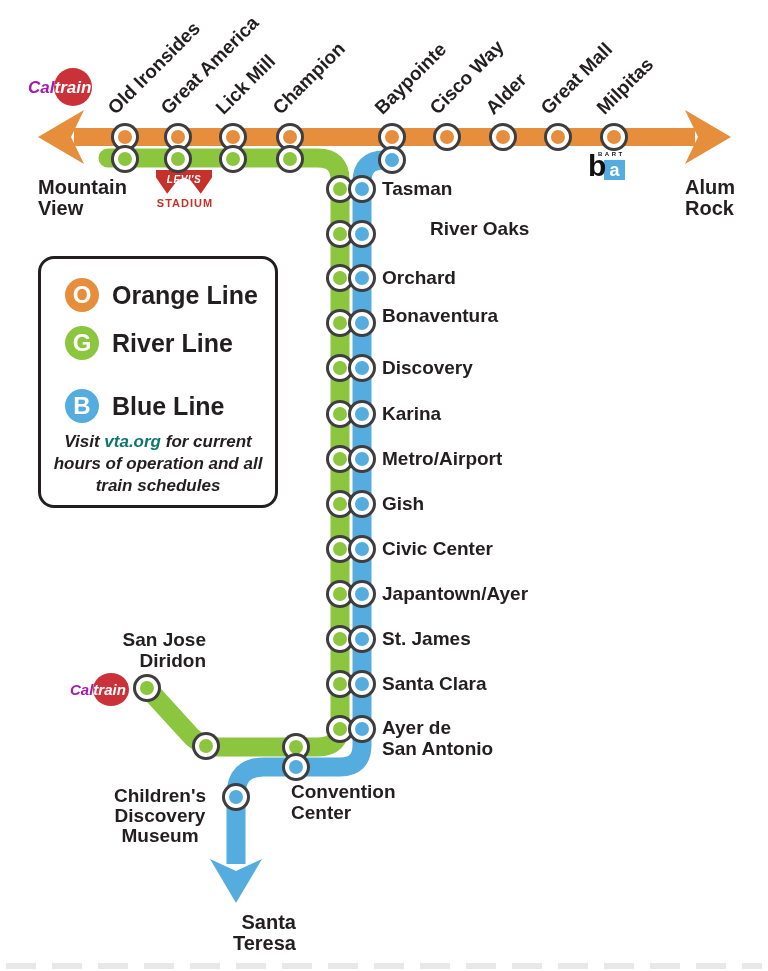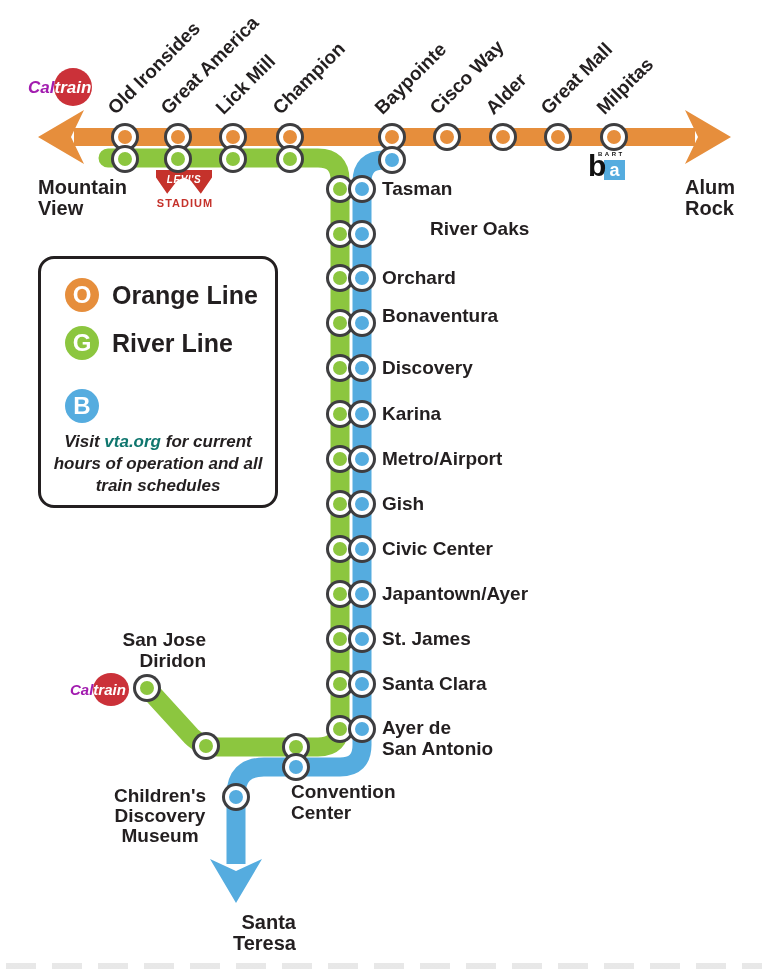--- a/index.html
+++ b/index.html
@@ -104,20 +104,21 @@
     <div class="lrow" style="top:19px;">
       <div class="badge b-orange">O</div>
       <div class="llabel">Orange Line</div>
     </div>
     <div class="lrow" style="top:67px;">
       <div class="badge b-green">G</div>
       <div class="llabel">River Line</div>
     </div>
     <div class="lrow" style="top:130px;">
       <div class="badge b-blue">B</div>
+      <div class="llabel">Blue Line</div>
     </div>
     <div class="lfoot"><span>Visit </span><a class="vta">vta.org</a><span> for current hours of operation and all train schedules</span></div>
   </div>
 
   <div class="caltrain ct-top" style="left:26px;top:66px;width:80px;height:42px;">
     <div class="ct-circle"></div>
     <div class="ct-text"><span class="ct-black">Cal</span><span class="ct-white">train</span></div>
   </div>
 
   <div class="caltrain ct-bottom" style="left:70px;top:671px;width:66px;height:38px;">

